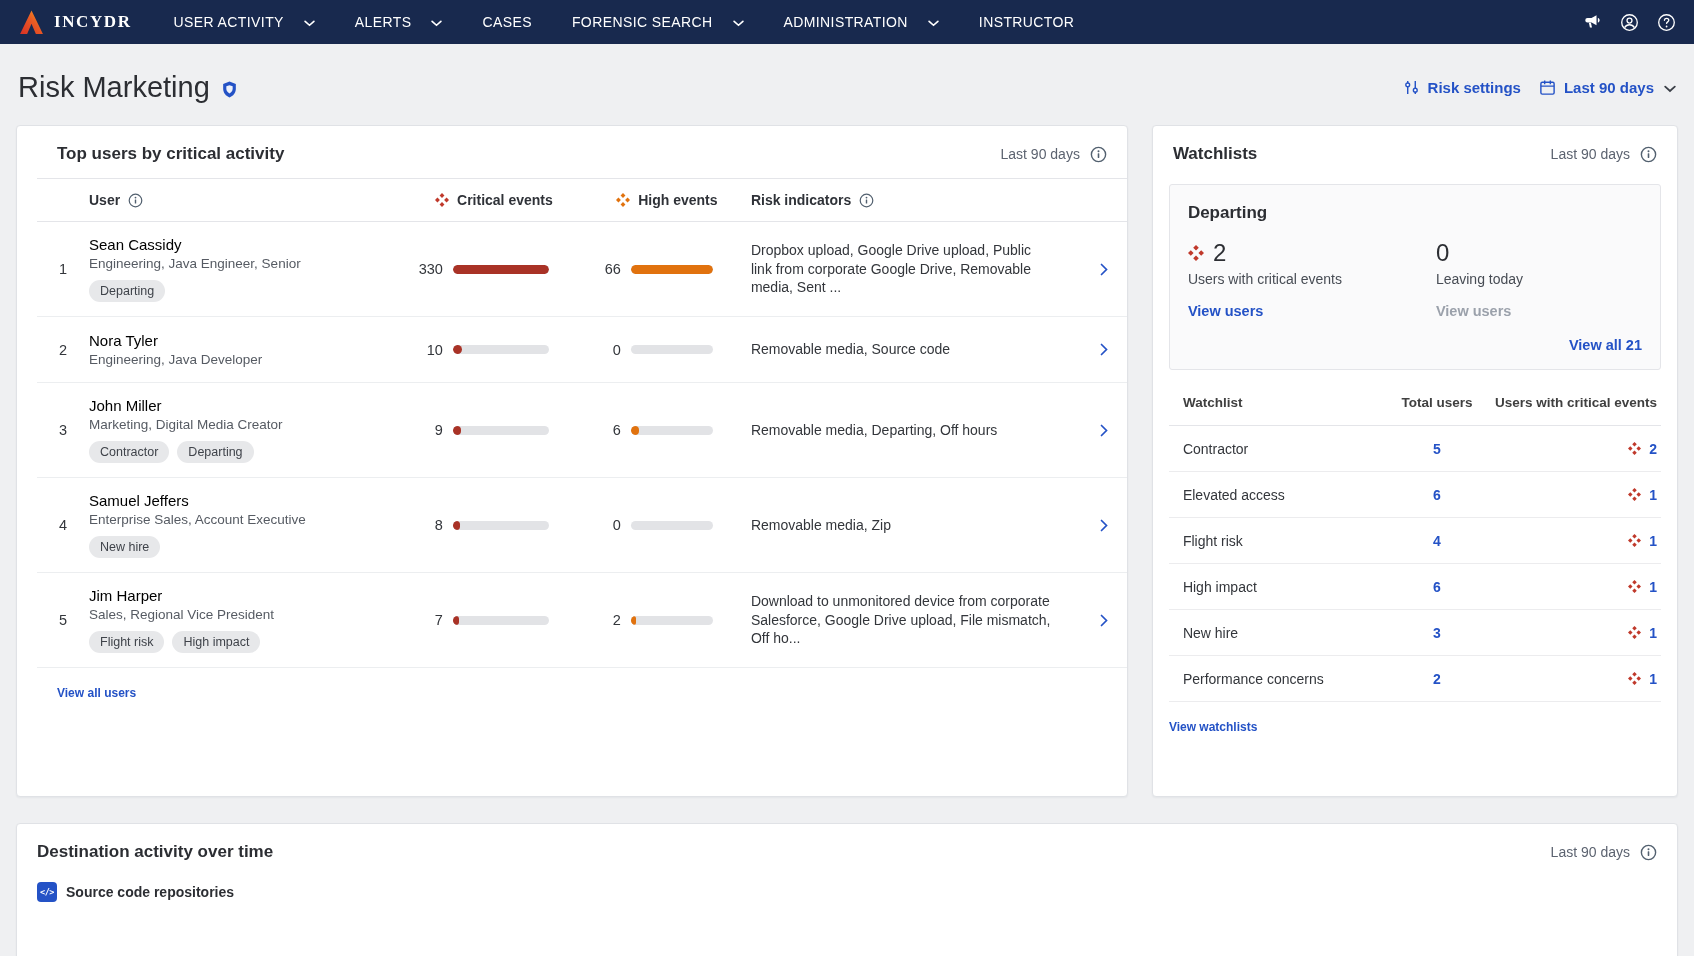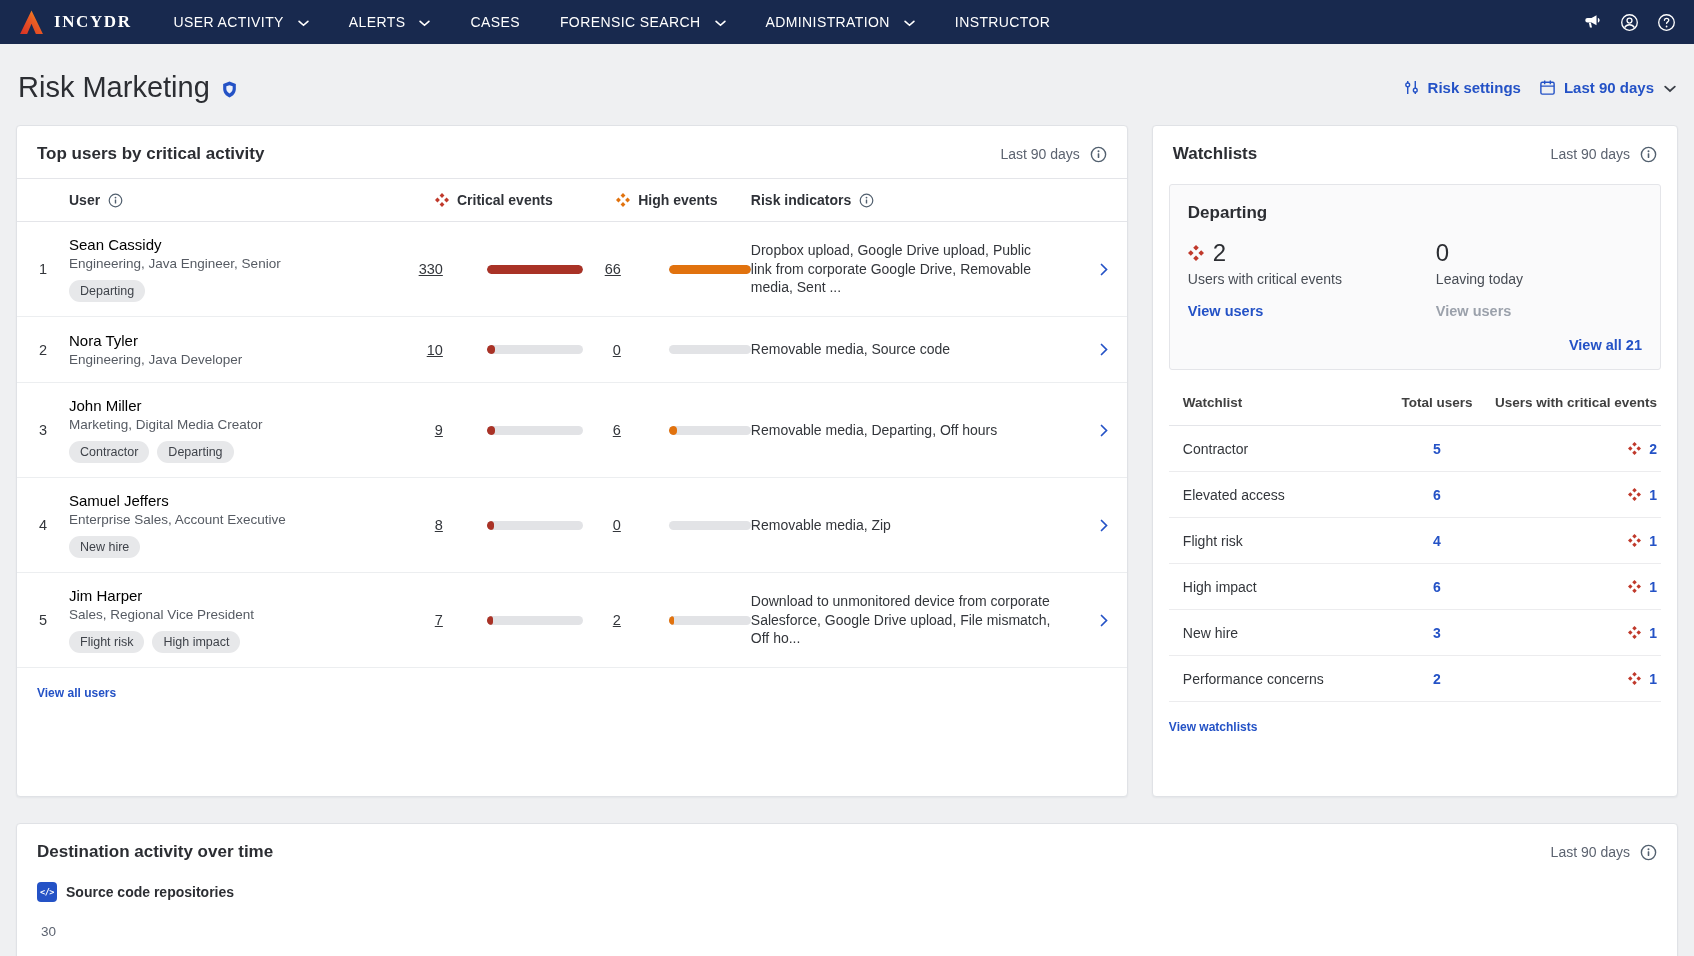--- a/index.html
+++ b/index.html
@@ -5,55 +5,55 @@
   * { margin:0; padding:0; box-sizing:border-box; }
   html,body { width:1694px; height:956px; overflow:hidden; }
   body { background:#eff0f2; font-family:"Liberation Sans", sans-serif; color:#33363b; font-size:14px; }
   a { text-decoration:none; cursor:pointer; }
 
   
   .topnav { height:44px; background:#18294e; display:flex; align-items:center; padding:0 18px; color:#fff; }
   .brand { display:flex; align-items:center; gap:9px;font-family:Liberation Serif, serif; }
   .brand-text { font-size:17px; font-weight:bold; letter-spacing:1.6px; }
   .nav-items { display:flex; align-items:center; gap:40px; margin-left:42px; }
-  .nav-item { display:flex; align-items:center; gap:14px; font-size:14px; letter-spacing:.4px; cursor:pointer; white-space:nowrap; }
+  .nav-item { display:flex; align-items:center; gap:20px; font-size:14px; letter-spacing:.4px; cursor:pointer; white-space:nowrap; }
   .nav-right { margin-left:auto; display:flex; align-items:center; gap:18px; }
   .nav-icon-btn { display:flex; align-items:center; cursor:pointer; }
 
   
   .page-header { display:flex; align-items:center; justify-content:space-between; padding:27px 18px 21px; }
   .ph-left { display:flex; align-items:center; gap:10px; }
   .page-title { font-size:29px; font-weight:400; color:#2c2e33; }
   .ph-right { display:flex; align-items:center; gap:18px; }
   .hdr-link { display:flex; align-items:center; gap:8px; color:#2452c6; font-weight:bold; font-size:15px; cursor:pointer; }
   .hdr-link .chev { color:#3a3f47; margin-left:2px; }
 
   
   .cards-row { display:flex; gap:24px; padding:0 16px; align-items:flex-start; }
   .card { background:#fff; border:1px solid #e0e2e6; border-radius:4px; box-shadow:0 1px 2px rgba(20,30,60,.05); }
-  .card-left { width:1120px; min-height:672px; }
+  .card-left { width:1120px; min-height:672px;padding-left:20px; }
   .card-right { width:530px; min-height:672px; }
   .card-header { display:flex; align-items:center; justify-content:space-between; padding:18px 20px 14px; }
   .card-title { font-size:17px; font-weight:bold; color:#2c2e33; }
   .card-range { display:flex; align-items:center; gap:10px; color:#5c6370; font-size:14px; }
   .info { color:#52606f; display:inline-flex; cursor:pointer; }
 
   
   .ugrid-head, .urow { display:grid; grid-template-columns:52px minmax(0,1fr) 178px 168px 330px 46px; align-items:center; }
   .ugrid-head { border-top:1px solid #e4e5e9; border-bottom:1px solid #e4e5e9; height:44px; font-weight:bold; font-size:14px; color:#2f3238; }
   .hcell { display:flex; align-items:center; gap:8px; }
   .hcell.center { justify-content:center; }
   .urow { border-bottom:1px solid #eceef0; padding:14px 0; min-height:66px; cursor:pointer; }
   .rank { text-align:center; font-size:14.5px; color:#33363b; }
   .ucell { padding-right:18px; }
   .uname { font-size:15px; color:#000000; }
   .urole { font-size:13.5px; color:#565b63; margin-top:3px; }
   .ubadges { display:flex; gap:8px; margin-top:9px; }
   .badge { background:#e7e8ea; color:#3f434a; font-size:12.5px; padding:4px 11px; border-radius:11px; white-space:nowrap; }
-  .numcell { display:flex; align-items:center; justify-content:space-between; gap:10px;text-decoration:underline; }
+  .numcell { display:flex; align-items:center; justify-content:flex-start; gap:10px; }
   .numcell .n { width:38px; text-align:right; font-size:14.5px; color:#33363b; }
   .bar { width:96px; height:9px; border-radius:5px; background:#e2e3e6; overflow:hidden; display:inline-block; }
   .bar-sm { width:82px; }
   .bar i { display:block; height:100%; border-radius:5px; }
   .fill-crit { background:#a93226; }
   .fill-high { background:#e1720e; }
   .riskcell { font-size:14px; color:#33363b; line-height:1.35; padding-right:26px; }
   .chev-cell { display:flex; justify-content:center; color:#2452c6; }
   .card-footer-link { display:inline-block; padding:18px 20px; color:#2452c6; font-weight:bold; font-size:12px; }
 
@@ -555,14 +555,13 @@
             <rect x="7.25" y="6.9" width="1.5" height="4.3" rx="0.4" fill="currentColor"></rect>
             <circle cx="8" cy="4.9" r="0.95" fill="currentColor"></circle>
           </svg>
         </span>
     </div>
   </div>
   <div class="legend-row">
     <span class="code-icon">&lt;/&gt;</span>
     <span class="legend-label">Source code repositories</span>
   </div>
-  <div class="y-tick">30</div>
 </section>
 
 </body></html>

